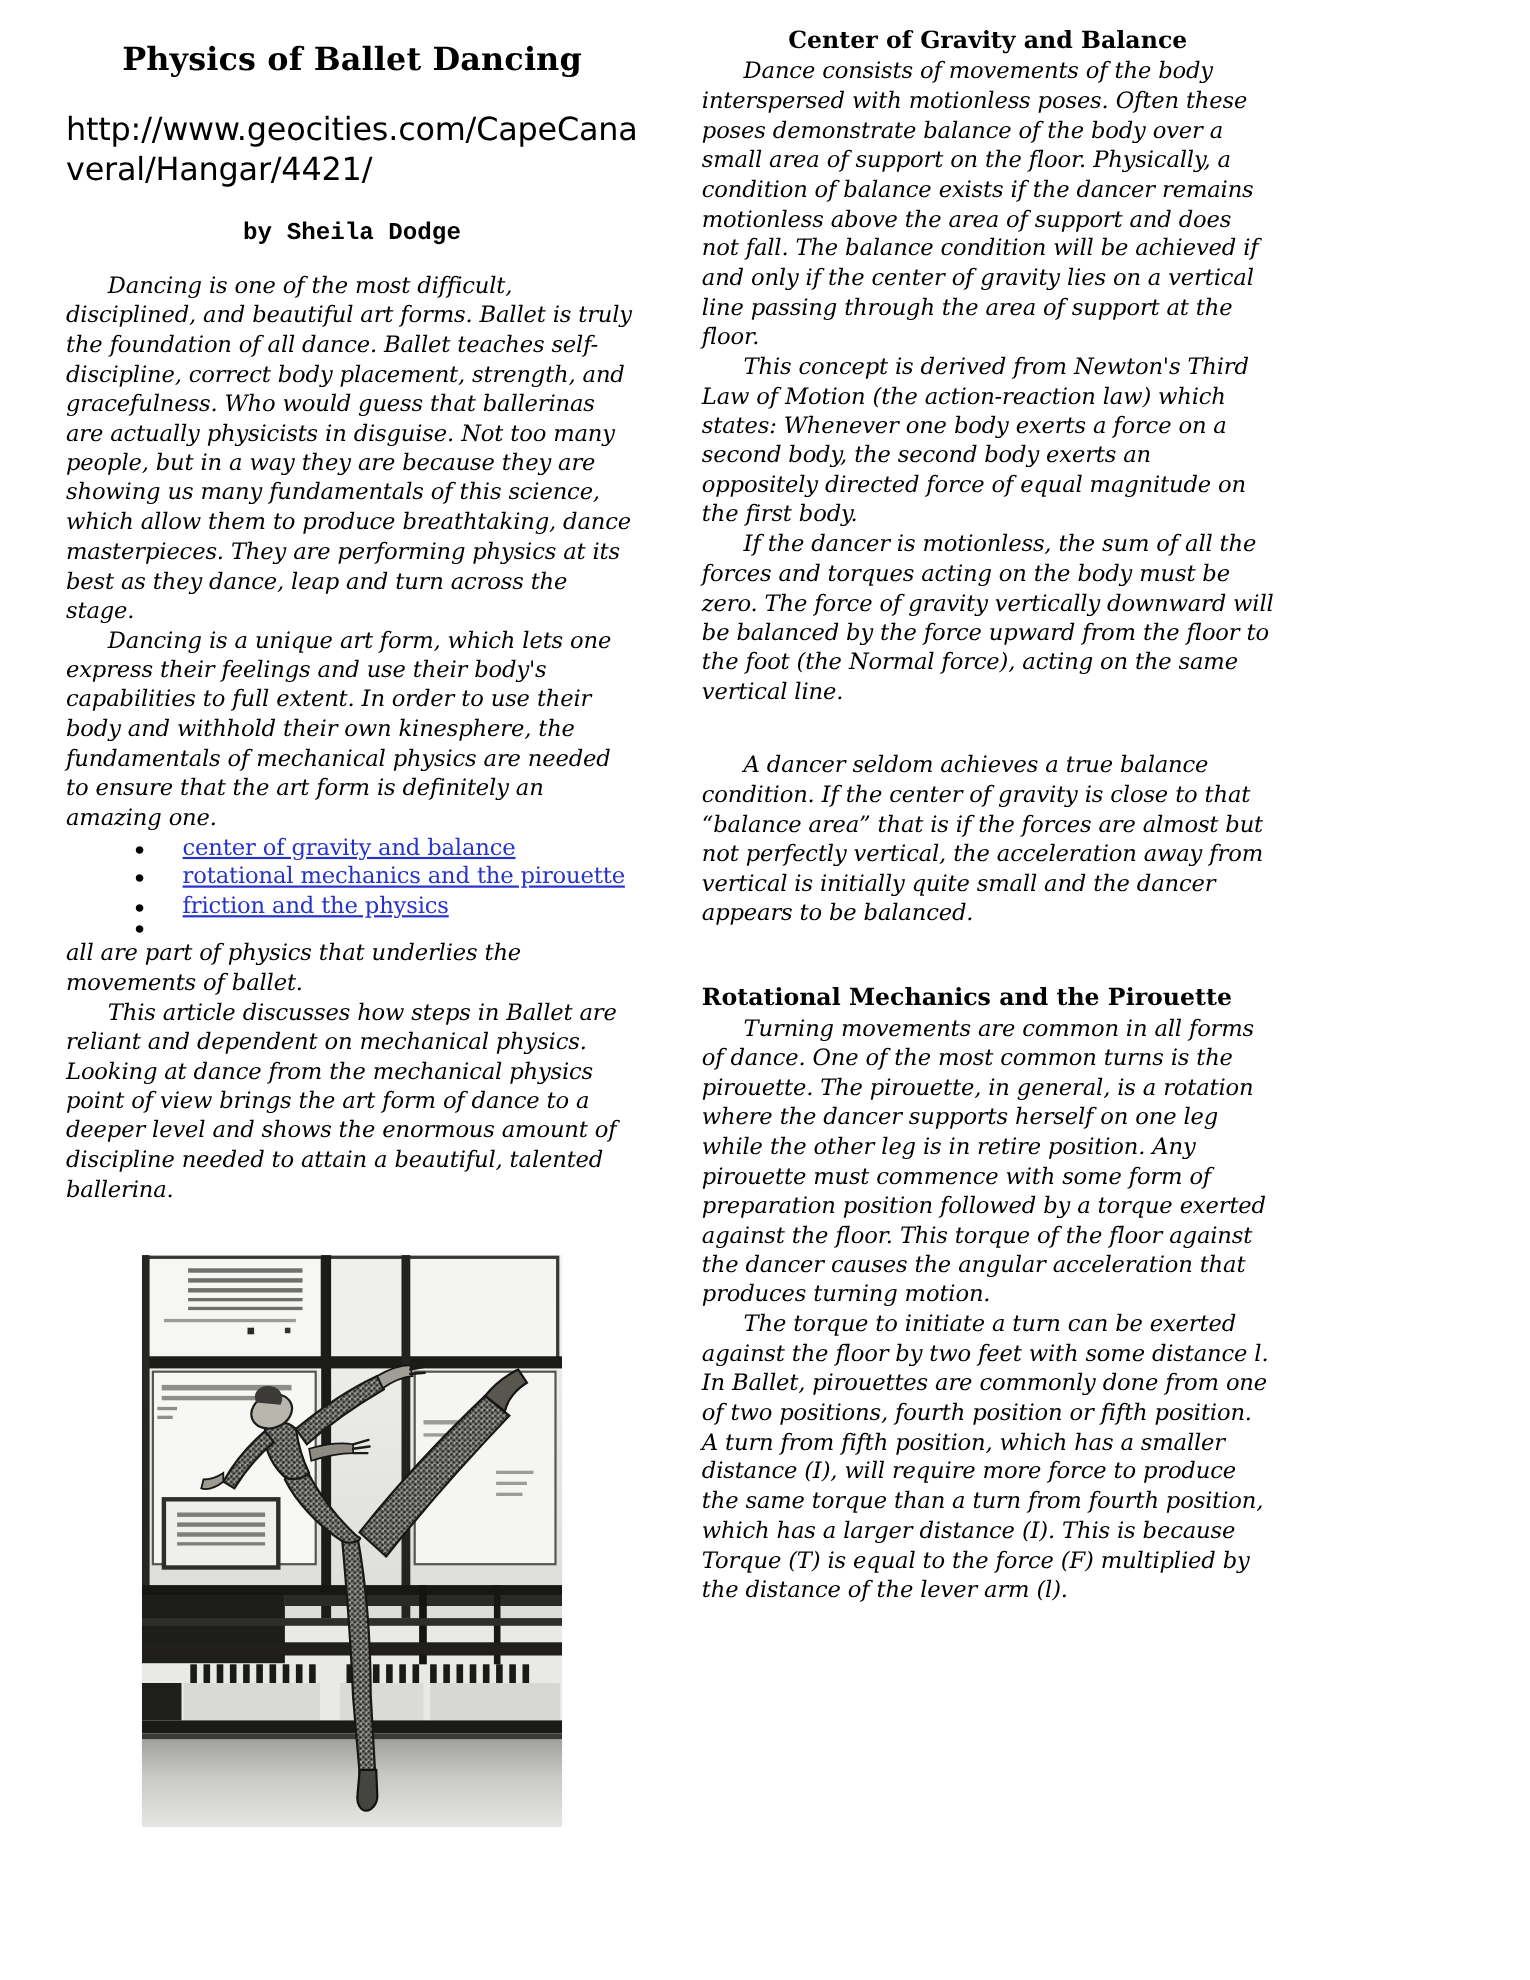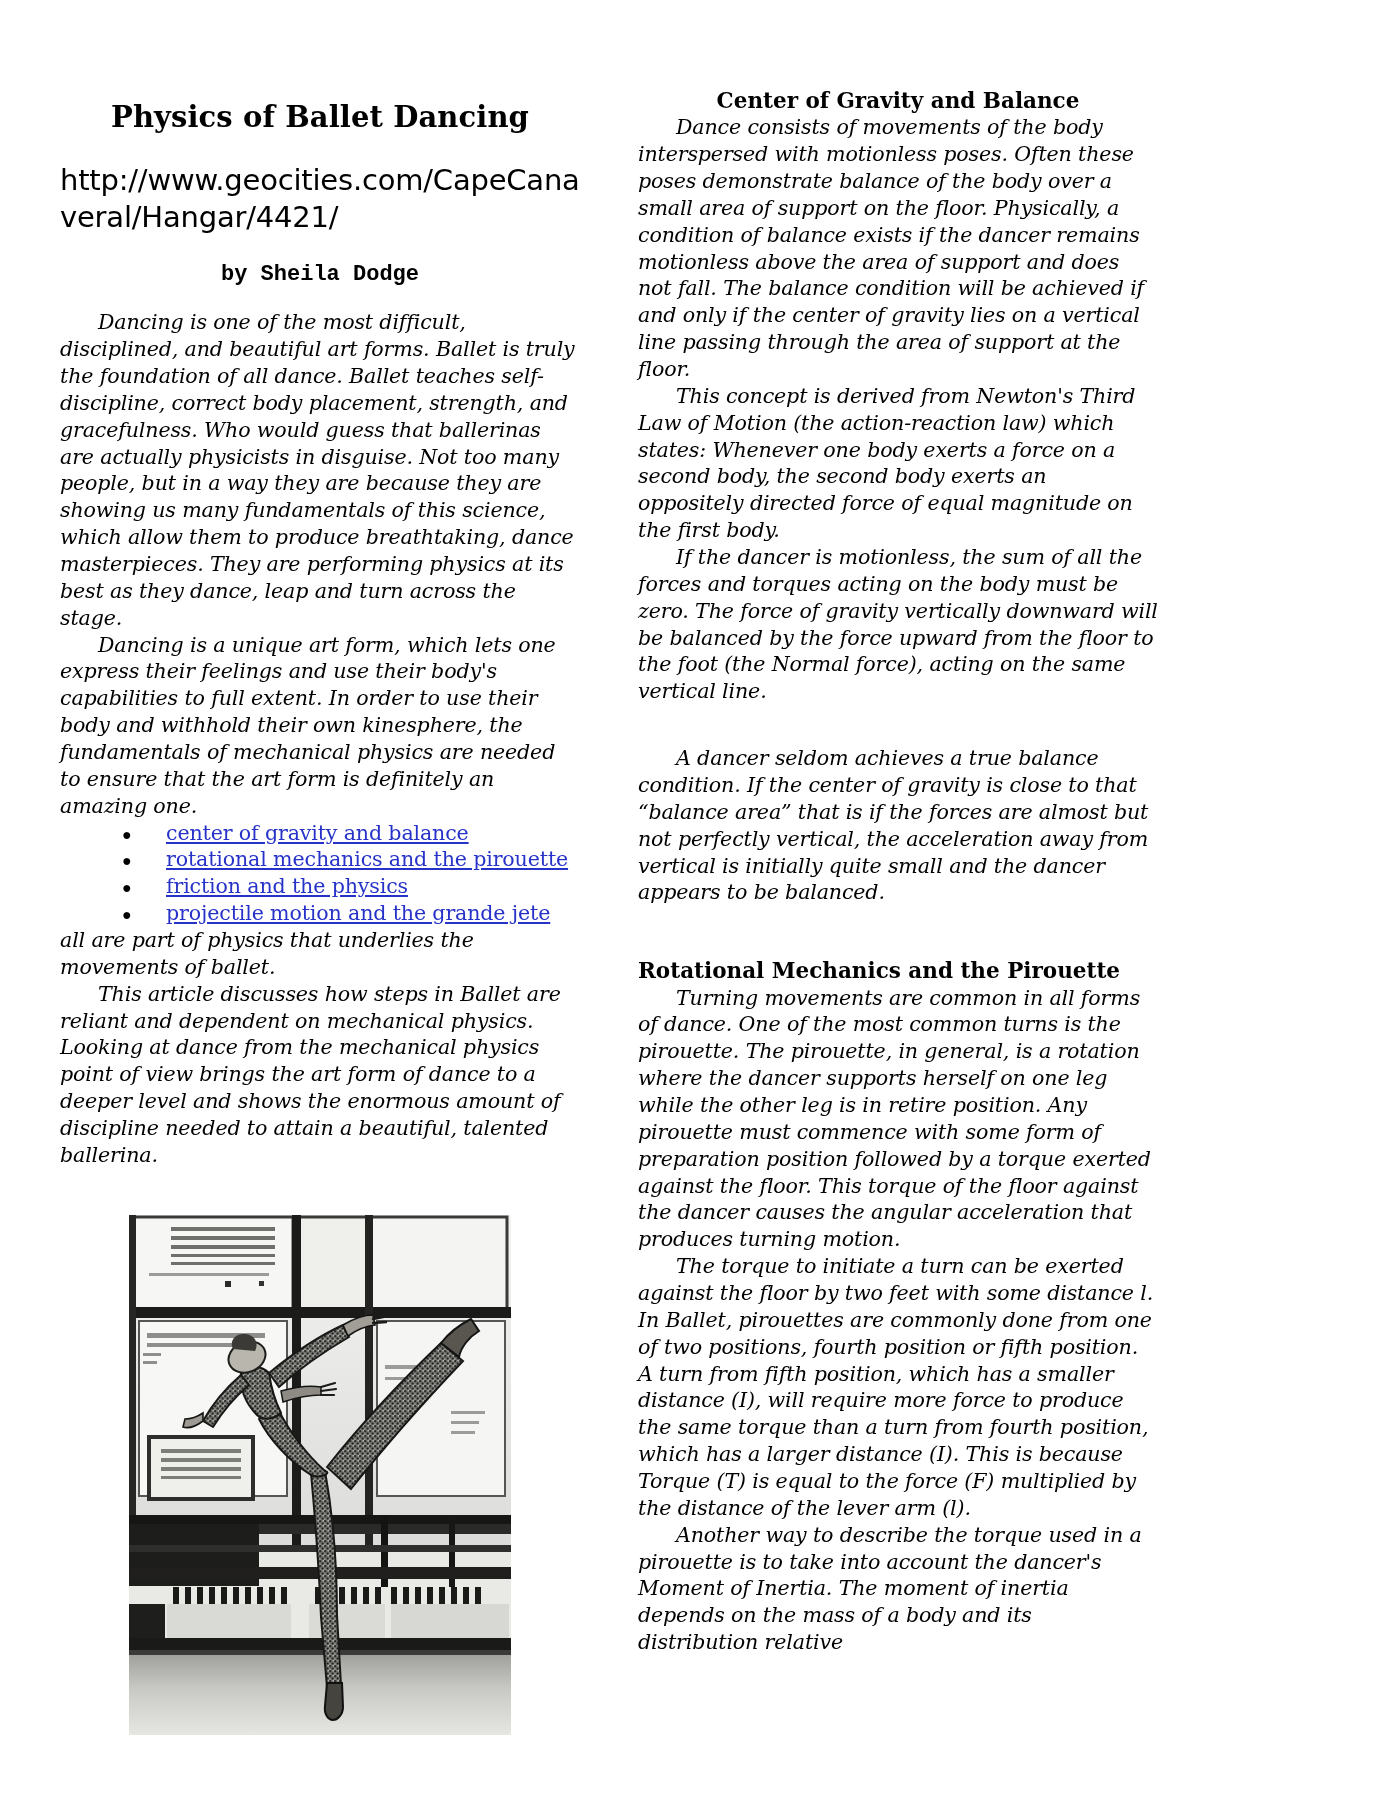--- a/index.html
+++ b/index.html
@@ -14,21 +14,21 @@
     color: #000000;
     overflow: hidden;
   }
 
   .page {
     position: relative;
     width: 1268px;
     height: 1800px;
     background: #ffffff;
     box-sizing: border-box;
-    padding: 88px 60px 0 60px;
+    padding: 25px 60px 0 60px;
   }
 
   .columns {
     display: flex;
     gap: 58px;
     align-items: flex-start;
   }
 
   .col {
     width: 520px;
@@ -164,21 +164,20 @@
         <li>
           <span class="bullet">●</span>
           <a class="link" href="#">rotational mechanics and the pirouette</a>
         </li>
         <li>
           <span class="bullet">●</span>
           <a class="link" href="#">friction and the physics</a>
         </li>
         <li>
           <span class="bullet">●</span>
-          <a class="link" href="#">projectile motion and the grande jete</a>
         </li>
       </ul>
 
       <p class="body noindent">all are part of physics that underlies the movements of ballet.</p>
 
       <p class="body">This article discusses how steps in Ballet are reliant and dependent on mechanical physics. Looking at dance from the mechanical physics point of view brings the art form of dance to a deeper level and shows the enormous amount of discipline needed to attain a beautiful, talented ballerina.</p>
 
       <div class="photo-wrap">
         <div class="photo">
           <svg width="382" height="520" viewBox="0 0 382 520" xmlns="http://www.w3.org/2000/svg" aria-hidden="true">
@@ -346,18 +345,17 @@
       <p class="body">A dancer seldom achieves a true balance condition. If the center of gravity is close to that “balance area” that is if the forces are almost but not perfectly vertical, the acceleration away from vertical is initially quite small and the dancer appears to be balanced.</p>
 
       <div class="spacer-lg"></div>
 
       <h2 class="section left">Rotational Mechanics and the Pirouette</h2>
 
       <p class="body">Turning movements are common in all forms of dance. One of the most common turns is the pirouette. The pirouette, in general, is a rotation where the dancer supports herself on one leg while the other leg is in retire position. Any pirouette must commence with some form of preparation position followed by a torque exerted against the floor. This torque of the floor against the dancer causes the angular acceleration that produces turning motion.</p>
 
       <p class="body">The torque to initiate a turn can be exerted against the floor by two feet with some distance l. In Ballet, pirouettes are commonly done from one of two positions, fourth position or fifth position. A turn from fifth position, which has a smaller distance (I), will require more force to produce the same torque than a turn from fourth position, which has a larger distance (I). This is because Torque (T) is equal to the force (F) multiplied by the distance of the lever arm (l).</p>
 
-      <p class="body">Another way to describe the torque used in a pirouette is to take into account the dancer's Moment of Inertia. The moment of inertia depends on the mass of a body and its distribution relative</p>
 
     </div>
 
   </div>
 </div>
 
 </body></html>

